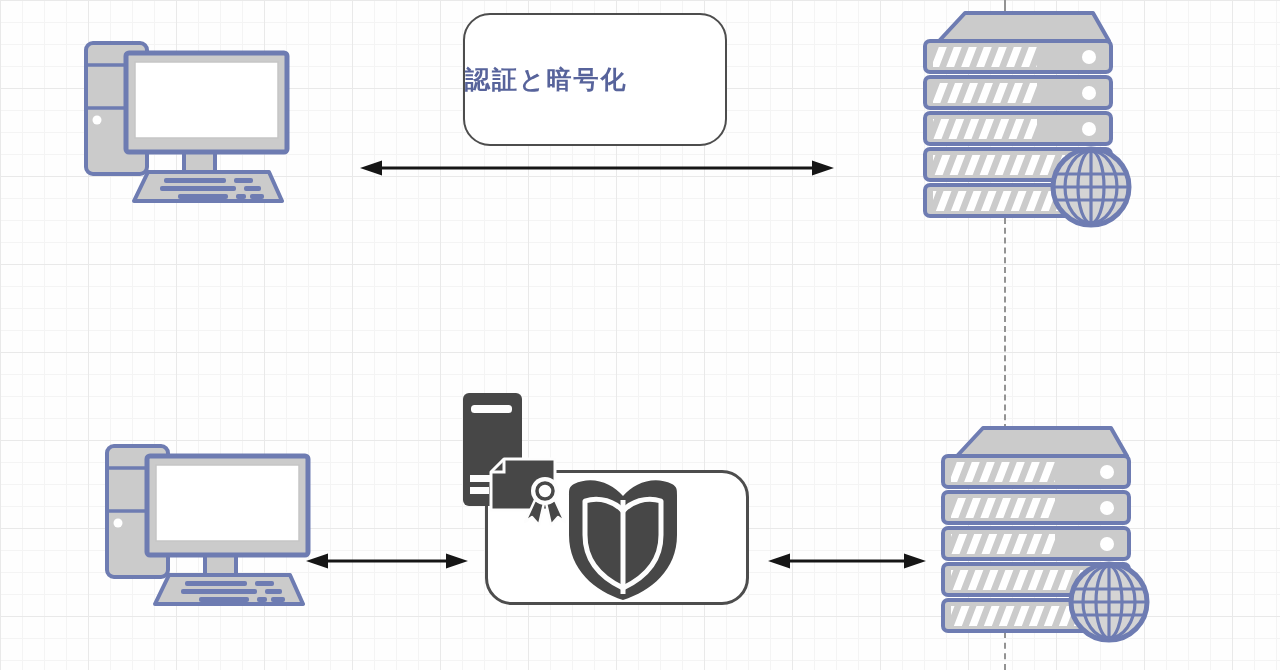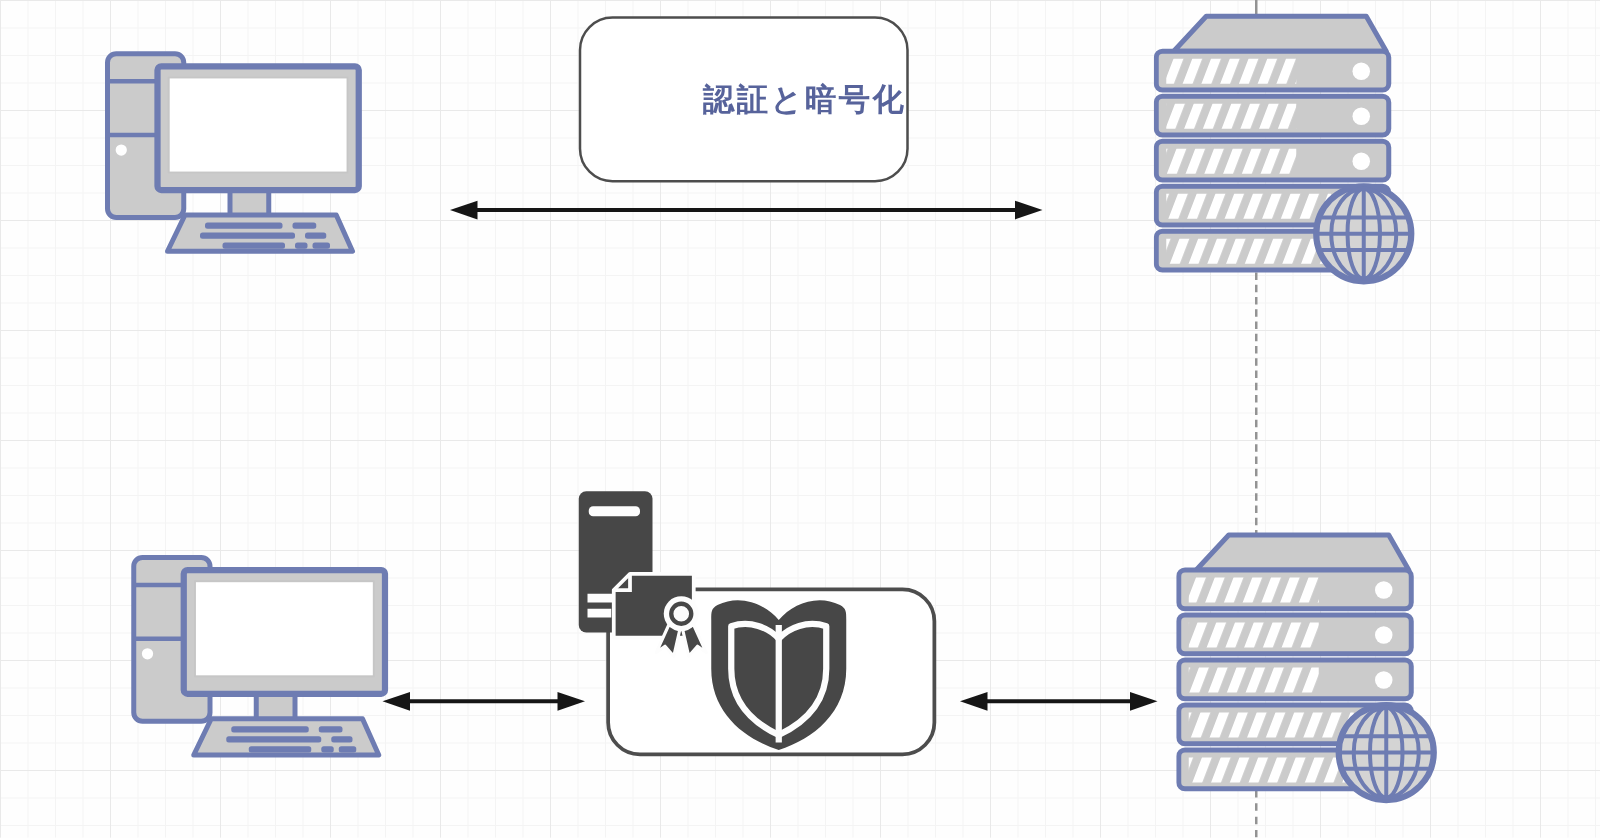--- a/index.html
+++ b/index.html
@@ -22,21 +22,21 @@
     background-image:
       linear-gradient(var(--grid-major) 1px, transparent 1px),
       linear-gradient(90deg, var(--grid-major) 1px, transparent 1px),
       linear-gradient(var(--grid-minor) 1px, transparent 1px),
       linear-gradient(90deg, var(--grid-minor) 1px, transparent 1px);
     background-size:88px 88px,88px 88px,22px 22px,22px 22px;
   }
   .abs{position:absolute}
   .box{
     position:absolute;background:#ffffff;border-radius:27px;
-    display:flex;align-items:center;justify-content:flex-end;box-sizing:border-box;
+    display:flex;align-items:center;justify-content:flex-start;box-sizing:border-box;
   }
   #label-box{left:463px;top:13px;width:264px;height:133px;border:2.5px solid var(--box-border)}
   #security-box{left:485px;top:470px;width:264px;height:135px;border:3px solid var(--box-border)}
   .label-text{
     font-size:25px;font-weight:700;letter-spacing:2px;color:var(--label-text);
     white-space:nowrap;
   }
   .dash-seg{position:absolute;left:1004px;width:0;border-left:2px dashed var(--dashed-line)}
   
   .cb{fill:var(--icon-fill);stroke:var(--icon-stroke);stroke-width:4;stroke-linejoin:round}

